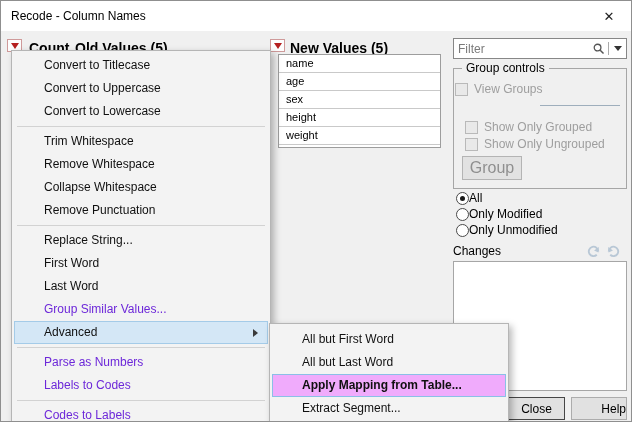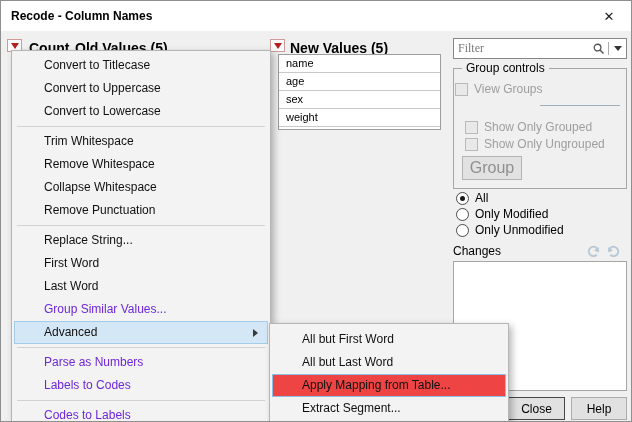--- a/index.html
+++ b/index.html
@@ -1,58 +1,58 @@
 <!DOCTYPE html>
 <html><head>
 <meta charset="utf-8">
 <style>
   *{margin:0;padding:0;box-sizing:border-box;}
   html,body{width:632px;height:422px;}
   body{font-family:"Liberation Sans",sans-serif;font-size:12px;background:#e8e8e8;}
   .window{position:relative;width:632px;height:422px;background:#f0f0f0;border:1px solid #8f8f8f;overflow:hidden;}
   .titlebar{position:absolute;left:0;top:0;width:100%;height:30px;background:#ffffff;}
-  .title{position:absolute;left:10px;top:8px;font-size:12px;color:#000;white-space:nowrap;font-weight:bold;}
+  .title{position:absolute;left:10px;top:8px;font-size:12px;color:#000;white-space:nowrap;}
   .close-btn{position:absolute;right:6px;top:2px;width:32px;height:26px;display:flex;align-items:center;justify-content:center;color:#222;font-size:13px;}
   .red-tri-btn{position:absolute;width:15px;height:13px;background:#fdfdfd;border:1px solid #cf9a9a;display:flex;align-items:center;justify-content:center;}
   .red-tri{width:0;height:0;border-left:4px solid transparent;border-right:4px solid transparent;border-top:6px solid #b51f1f;}
   .col-header{position:absolute;font-weight:bold;font-size:14px;color:#000;white-space:nowrap;}
   .new-values-box{position:absolute;left:277px;top:53px;width:163px;background:#fff;border:1px solid #9d9d9d;padding-bottom:2px;}
   .nv-row{height:18px;line-height:17px;font-size:11px;padding-left:7px;border-bottom:1px solid #c9c9c9;color:#000;background:#fff;}
   .filter-box{position:absolute;left:452px;top:37px;width:174px;height:21px;background:#fff;border:1px solid #878787;display:flex;align-items:center;}
-  .filter-input{flex:1;min-width:0;border:none;outline:none;background:transparent;font-family:Liberation Serif, serif;font-size:12px;color:#333;padding:0 4px;height:100%;}
+  .filter-input{flex:1;min-width:0;border:none;outline:none;background:transparent;font-family:Liberation Sans, sans-serif;font-size:12px;color:#333;padding:0 4px;height:100%;}
   .filter-input::placeholder{color:#7a7a7a;opacity:1;}
   .icon-zone{width:20px;height:100%;display:flex;align-items:center;justify-content:center;flex:none;}
   .filter-divider{width:1px;height:13px;background:#aaa;flex:none;}
   .dd-zone{width:17px;height:100%;display:flex;align-items:center;justify-content:center;flex:none;}
   .tri-down{width:0;height:0;border-left:4px solid transparent;border-right:4px solid transparent;border-top:5px solid #333;}
   .groupbox{position:absolute;left:452px;top:67px;width:174px;height:121px;border:1px solid #a6a6a6;}
   .groupbox-title{position:absolute;left:8px;top:-8px;background:#f0f0f0;padding:0 4px;font-size:12px;color:#000;}
   .check-row{position:absolute;display:flex;align-items:center;gap:6px;white-space:nowrap;}
   .checkbox{width:13px;height:13px;background:#e9e9e9;border:1px solid #b9b9b9;flex:none;}
   .dis{color:#9e9e9e;}
   .gc-divider{position:absolute;left:86px;top:36px;width:80px;height:1px;background:#9eaebc;}
   .group-btn{position:absolute;left:8px;top:87px;width:60px;height:24px;background:#e2e2e2;border:1px solid #b4b4b4;color:#8f8f8f;font-size:16px;font-family:inherit;text-align:center;}
-  .radio-row{position:absolute;display:flex;align-items:center;gap:6px;color:#000;white-space:nowrap;}
+  .radio-row{position:absolute;display:flex;align-items:center;color:#000;white-space:nowrap;}
   .radio{width:13px;height:13px;border:1px solid #4a4a4a;border-radius:50%;background:#fff;position:relative;flex:none;}
   .radio.sel::after{content:"";position:absolute;left:3px;top:3px;width:5px;height:5px;border-radius:50%;background:#1a1a1a;}
   .changes-label{position:absolute;left:452px;top:243px;color:#000;}
   .histbtn{position:absolute;top:240px;width:18px;height:18px;display:flex;align-items:center;justify-content:center;}
   .undo-btn{left:583px;}
   .redo-btn{left:603px;}
   .redo-btn svg{transform:scaleX(-1);}
   .changes-list{position:absolute;left:452px;top:260px;width:174px;height:130px;background:#fff;border:1px solid #a6a6a6;}
   .btn{position:absolute;height:23px;background:#e1e1e1;border:1px solid #acacac;font-size:12px;font-family:inherit;color:#000;text-align:center;}
   .btn-close{left:507px;top:396px;width:57px;border:1px solid #464646;}
-  .btn-help{left:570px;top:396px;width:56px;}
+  .btn-help{left:570px;top:396px;width:56px;text-align:right;}
   .context-menu{position:absolute;left:10px;top:49px;width:260px;background:#f3f3f3;border:1px solid #b5b5b5;box-shadow:3px 3px 7px rgba(0,0,0,0.28);padding:3px 2px;z-index:5;}
   .submenu{position:absolute;left:268px;top:322px;width:240px;background:#f3f3f3;border:1px solid #b5b5b5;box-shadow:3px 3px 7px rgba(0,0,0,0.28);padding:4px 2px;z-index:6;}
   .menu-item{position:relative;height:23px;line-height:21px;padding-left:29px;color:#101010;border:1px solid transparent;white-space:nowrap;}
   .menu-item.disabled{color:#6d28d9;}
   .menu-item.open-parent{background:#d4e7f6;border-color:#a4cbe8;}
-  .menu-item.hot{background:#ef4444;border-color:#8bbfe6;}
+  .menu-item.hot{background:#f0abfc;border-color:#8bbfe6;font-weight:bold;}
   .menu-sep{height:1px;background:#d2d2d2;margin:3px 3px;}
   .sub-arrow{position:absolute;right:9px;top:7px;width:0;height:0;border-top:4px solid transparent;border-bottom:4px solid transparent;border-left:5px solid #3a3a3a;}
 </style>
 </head>
 <body>
 
 <div class="window">
 
   <div class="titlebar">
     <span class="title">Recode - Column Names</span>
@@ -68,20 +68,21 @@
   <div class="col-header" style="left:74px;top:39px;">Old Values (5)</div>
 
   <div class="red-tri-btn" style="left:269px;top:38px;">
     <span class="red-tri"></span>
   </div>
   <div class="col-header" style="left:289px;top:39px;">New Values (5)</div>
   <div class="new-values-box">
     <div class="nv-row">name</div>
     <div class="nv-row">age</div>
     <div class="nv-row">sex</div>
+    <div class="nv-row">height</div>
     <div class="nv-row">weight</div>
   </div>
 
   <div class="filter-box">
     <input class="filter-input" placeholder="Filter" style="">
     <span class="icon-zone">
       <svg width="13" height="13" viewBox="0 0 14 14">
         <circle cx="6" cy="6" r="3.6" fill="none" stroke="#555" stroke-width="1.4"></circle>
         <line x1="8.8" y1="8.8" x2="12.4" y2="12.4" stroke="#555" stroke-width="1.6"></line>
       </svg>

